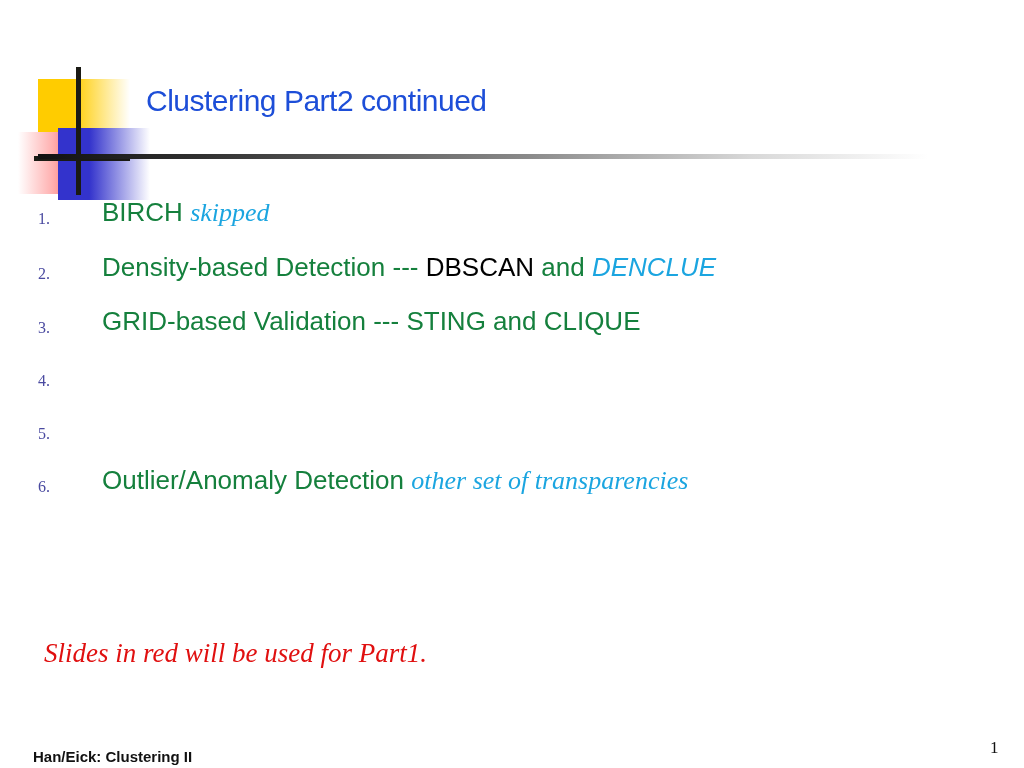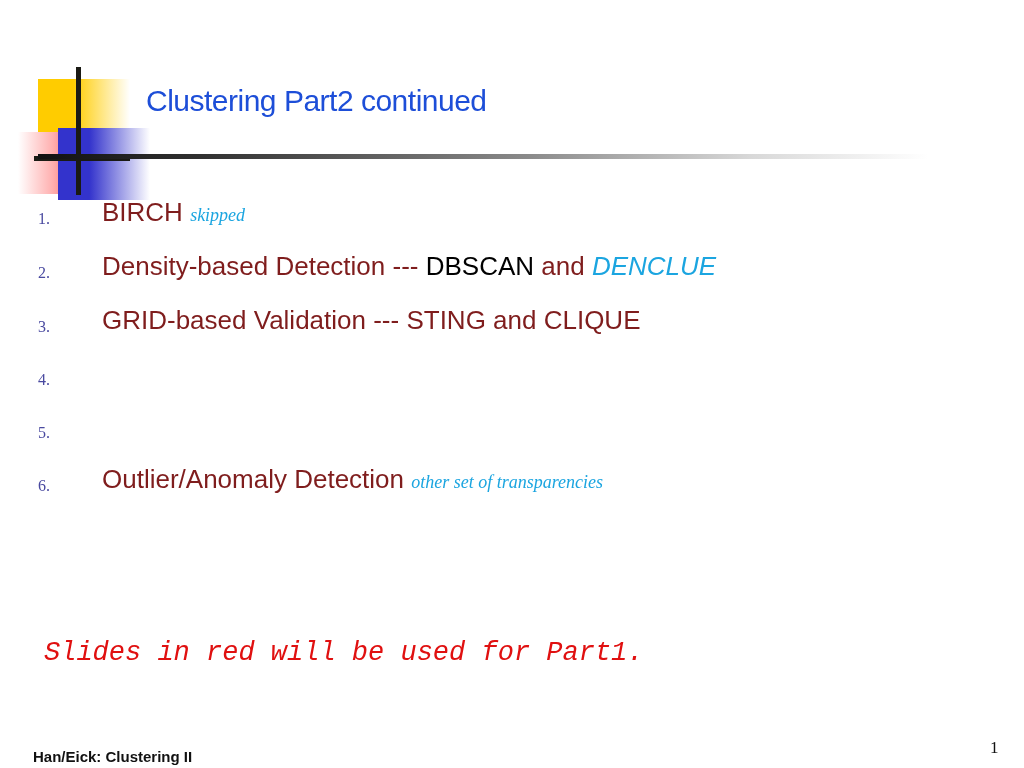--- a/index.html
+++ b/index.html
@@ -107,39 +107,39 @@
     font-family: "Liberation Serif", serif;
     font-size: 16px;
     color: #4A4AA0;
     padding-top: 14px;
   }
   .bullet .body {
     font-size: 26px;
     color: #000000;
     line-height: 1.26;
   }
-  .seg-plain { color: #7f1d1d; }
+  .seg-plain { color: #15803d; }
   .seg-red {
     color: #000000;
   }
   .seg-cyan {
     color: #1BA5E0;
     font-style: italic;
   }
   .seg-italic {
     font-family: "Liberation Serif", serif;
-    font-size: 18px;
+    font-size: 26px;
   }
 
   
   .note {
     position: absolute;
     left: 44px;
     top: 638px;
-    font-family: Liberation Mono, monospace;
+    font-family: Liberation Serif, serif;
     font-style: italic;
     font-size: 27px;
     color: #E01010;
   }
 
   
   .footer-left {
     position: absolute;
     left: 33px;
     top: 748px;

